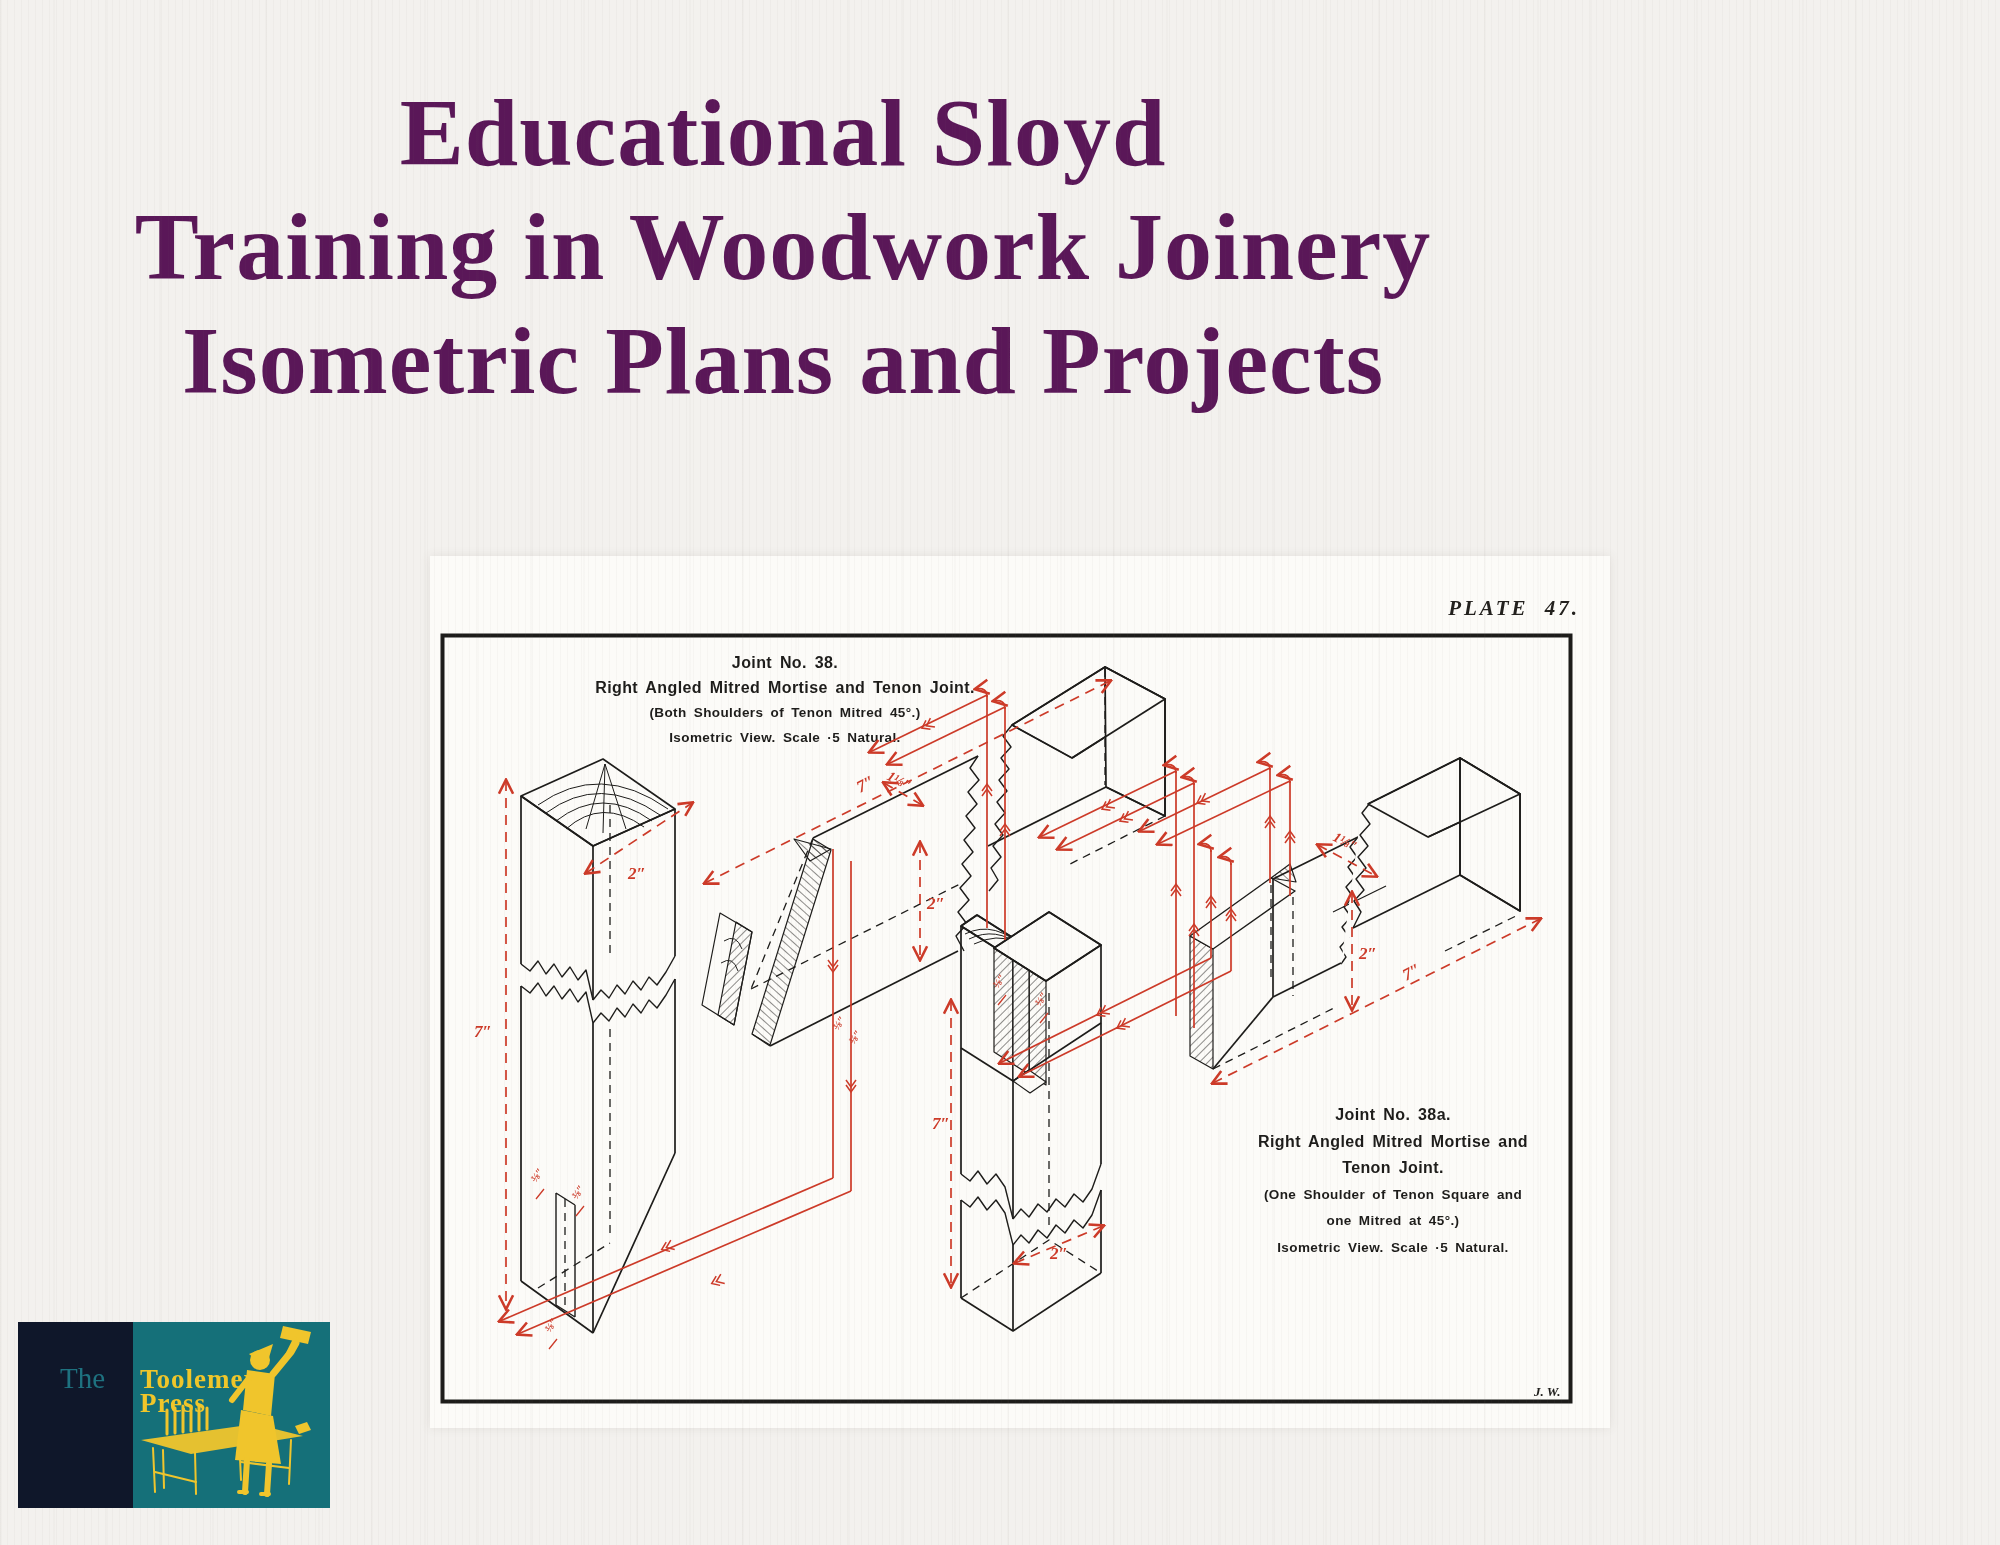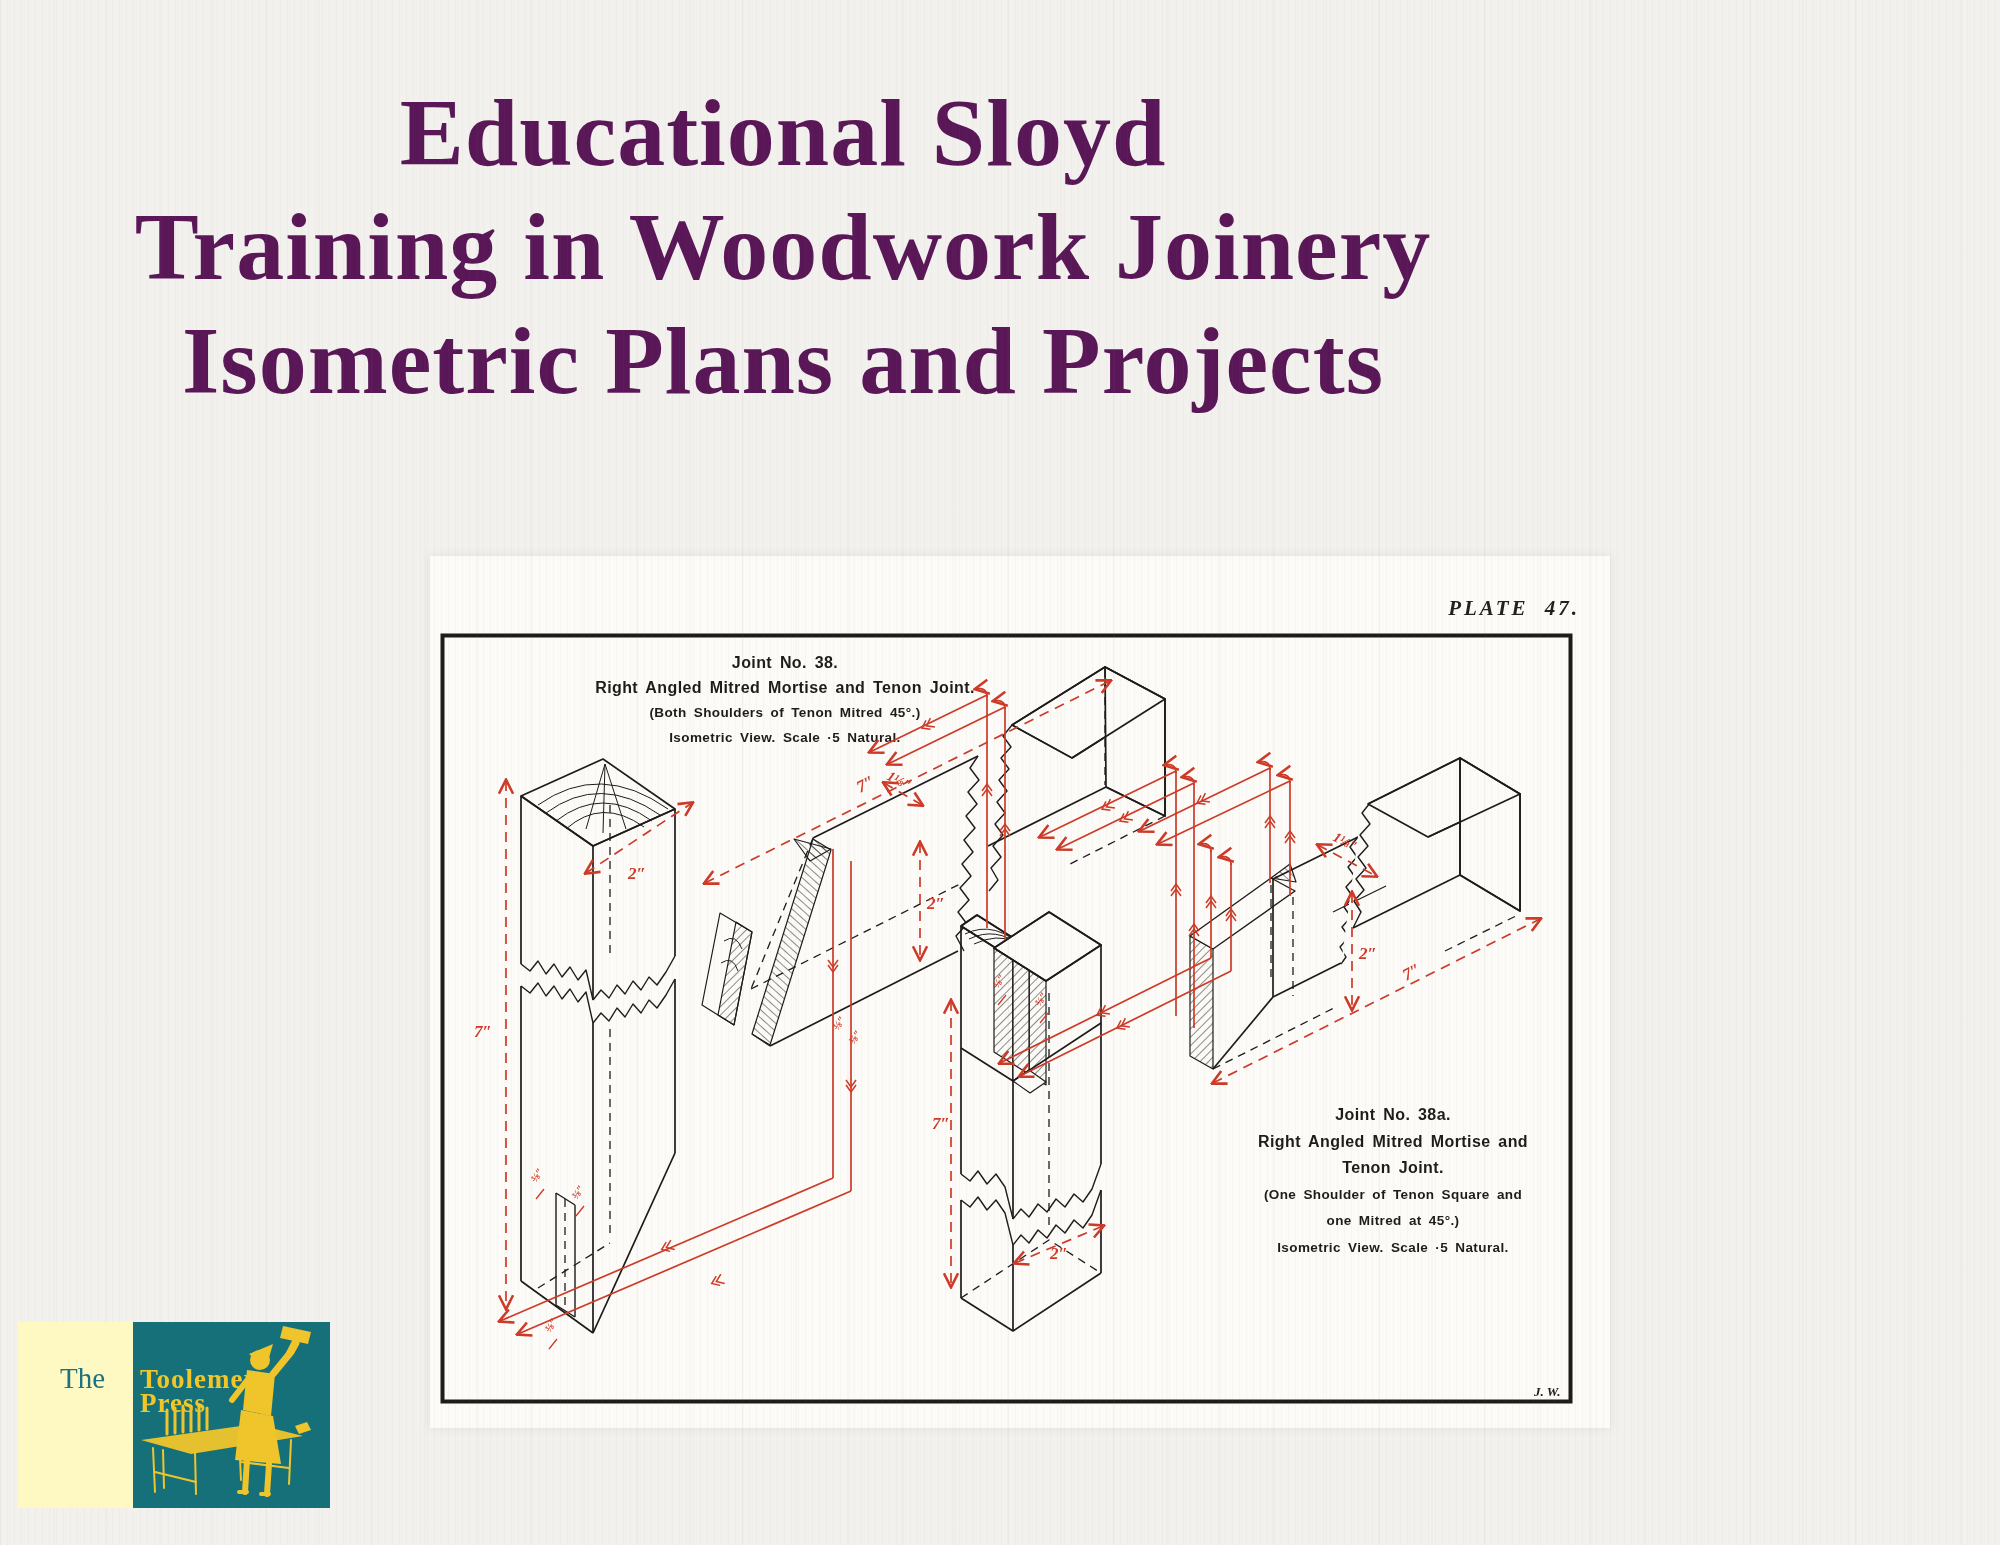--- a/index.html
+++ b/index.html
@@ -273,21 +273,21 @@
       <text x="892" y="207" font-size="14" transform="rotate(27 892,207)">1⅛″</text>
       <text x="919" y="326">2″</text>
       <text x="966" y="348" transform="rotate(-26.5 966,348)">7″</text>
     </g>
 
     <text x="1094" y="763" font-size="13" font-style="italic" font-weight="700" fill="#1d1c1a">J. W.</text>
   </svg>
 </div>
 
 <div class="logo">
-  <div class="logo-yellow" style="background:#fef9c3;">
+  <div class="logo-yellow" style="background:#0f172a;">
     <div class="logo-the" style="color:#1e7280;">The</div>
   </div>
   <div class="logo-teal" style="background:#157079;">
     <div class="logo-name1" style="color:#f0c62a;">Toolemera</div>
     <div class="logo-name2" style="color:#f0c62a;">Press</div>
     <svg width="197" height="186" viewBox="0 0 197 186" style="position:absolute;left:0;top:0;">
       <g stroke="#f0c52c" stroke-width="2" fill="none" stroke-linecap="round">
 
         <polygon points="8,118 122,102 170,114 58,132" fill="#f0c52c" stroke="none" opacity=".95"></polygon>
         <path d="M20,126 L22,170 M30,128 L31,166 M106,114 L108,158 M158,118 L156,162 M62,130 L63,172"></path>

